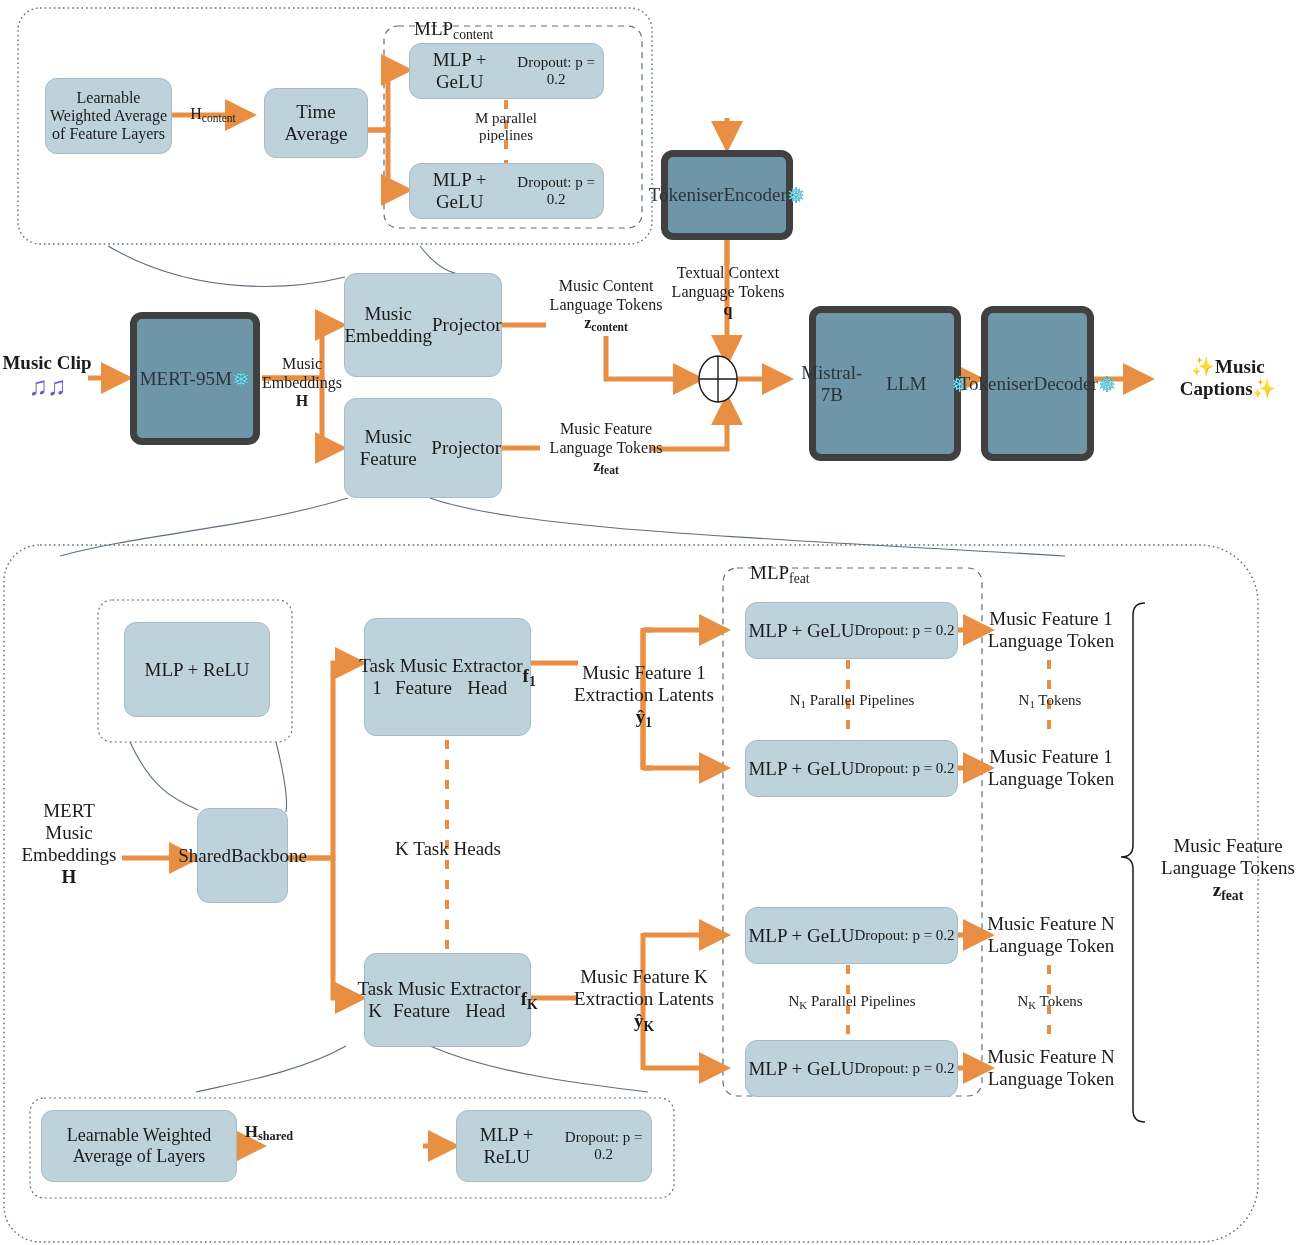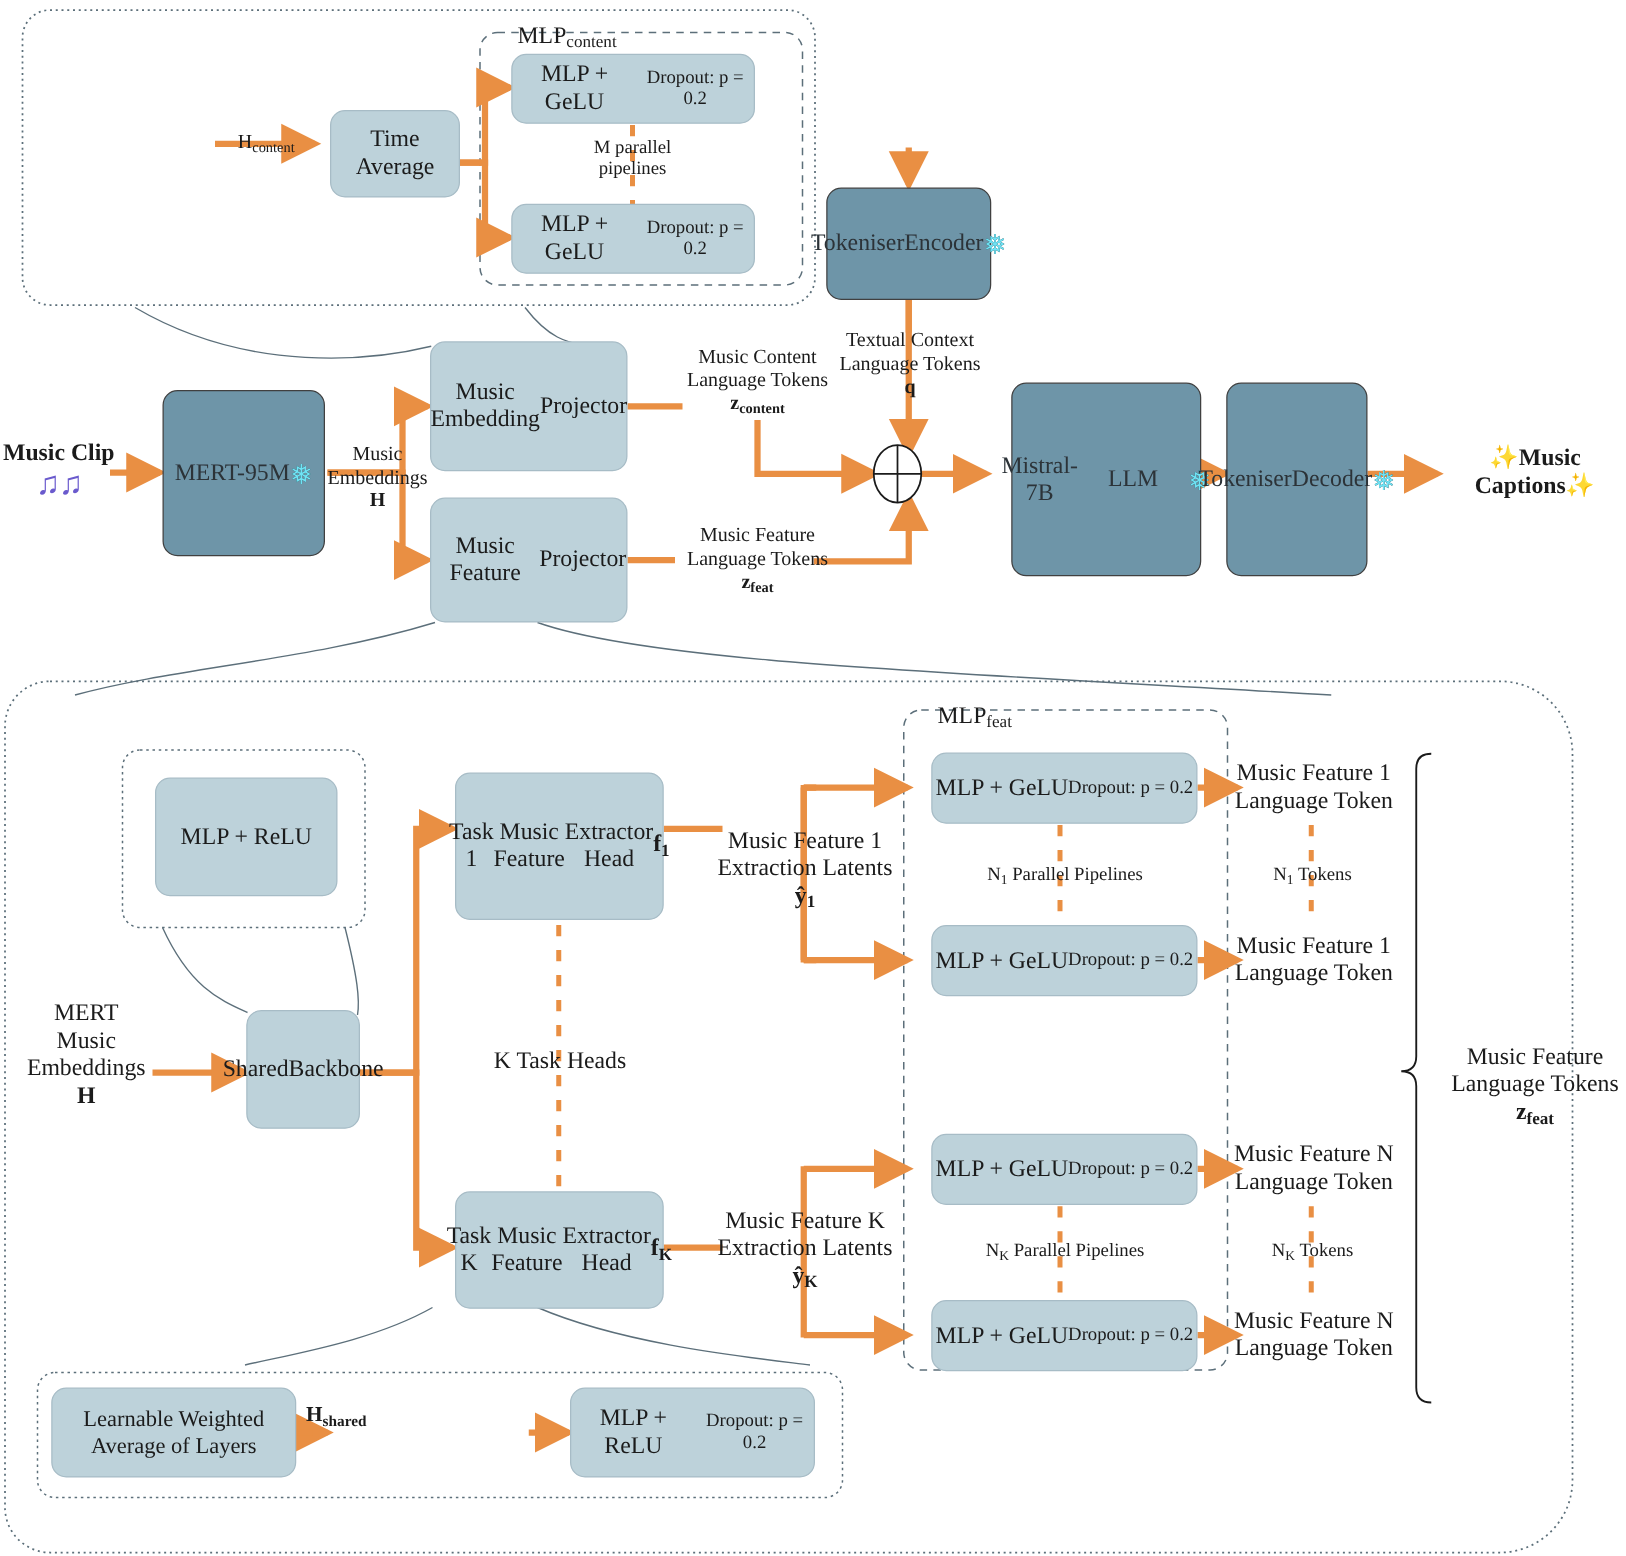--- a/index.html
+++ b/index.html
@@ -2,21 +2,21 @@
 <html><head>
 <meta charset="utf-8">
 <style>
   html,body{margin:0;padding:0;background:#ffffff;}
   body{font-family:"Liberation Serif", serif; color:#1b1b1b;}
   #canvas{position:relative;width:1301px;height:1245px;overflow:hidden;background:#fff;}
   svg.layer{position:absolute;left:0;top:0;width:1301px;height:1245px;pointer-events:none;}
   .box{position:absolute;box-sizing:border-box;display:flex;flex-direction:row;
        align-items:center;justify-content:center;text-align:center;border-radius:12px;}
   .light{background:#bdd2da;border:1px solid #a7bcc6;}
-  .dark{background:#6e95a8;border:1px solid #404040;color:#2c3338;}
+  .dark{background:#6e95a8;border:7px solid #404040;color:#2c3338;}
   .box .t1{font-size:19px;line-height:1.14;}
   .box .t2{font-size:15px;line-height:1.16;}
   .lbl{position:absolute;text-align:center;line-height:1.16;}
   .f19{font-size:19px;} .f17{font-size:17px;} .f16{font-size:16px;} .f15{font-size:15px;}
   .b{font-weight:bold;}
   .snow{font-size:22px;line-height:1;margin-top:2px;
         color:#000;text-shadow:0 0 0 #000;}
   .snow span{color:#6fe3f5;}
   .sub{font-size:0.72em;vertical-align:-0.28em;}
   .notes{font-size:26px;line-height:1;color:#6a5acd;letter-spacing:-1px;}
@@ -120,20 +120,23 @@
     <g fill="#ffffff" stroke="#1b1b1b" stroke-width="1.4">
       <ellipse cx="718" cy="379" rx="19" ry="23"></ellipse>
       <path d="M699,379 H737 M718,356 V402"></path>
     </g>
   </svg>
 
   <div class="mlabel" style="left:414px;top:18px;">
     <span>MLP</span><span class="sub">content</span>
   </div>
 
+  <div class="box light" style="left:45px;top:78px;width:127px;height:76px;">
+    <div class="t1" style="font-size:16px;">Learnable Weighted Average of Feature Layers</div>
+  </div>
 
   <div class="lbl f16" style="left:178px;top:105px;width:70px;">
     <span>H</span><span class="sub">content</span>
   </div>
 
   <div class="box light" style="left:264px;top:88px;width:104px;height:70px;">
     <div class="t1">Time Average</div>
   </div>
 
   <div class="box light" style="left:409px;top:43px;width:195px;height:56px;">

